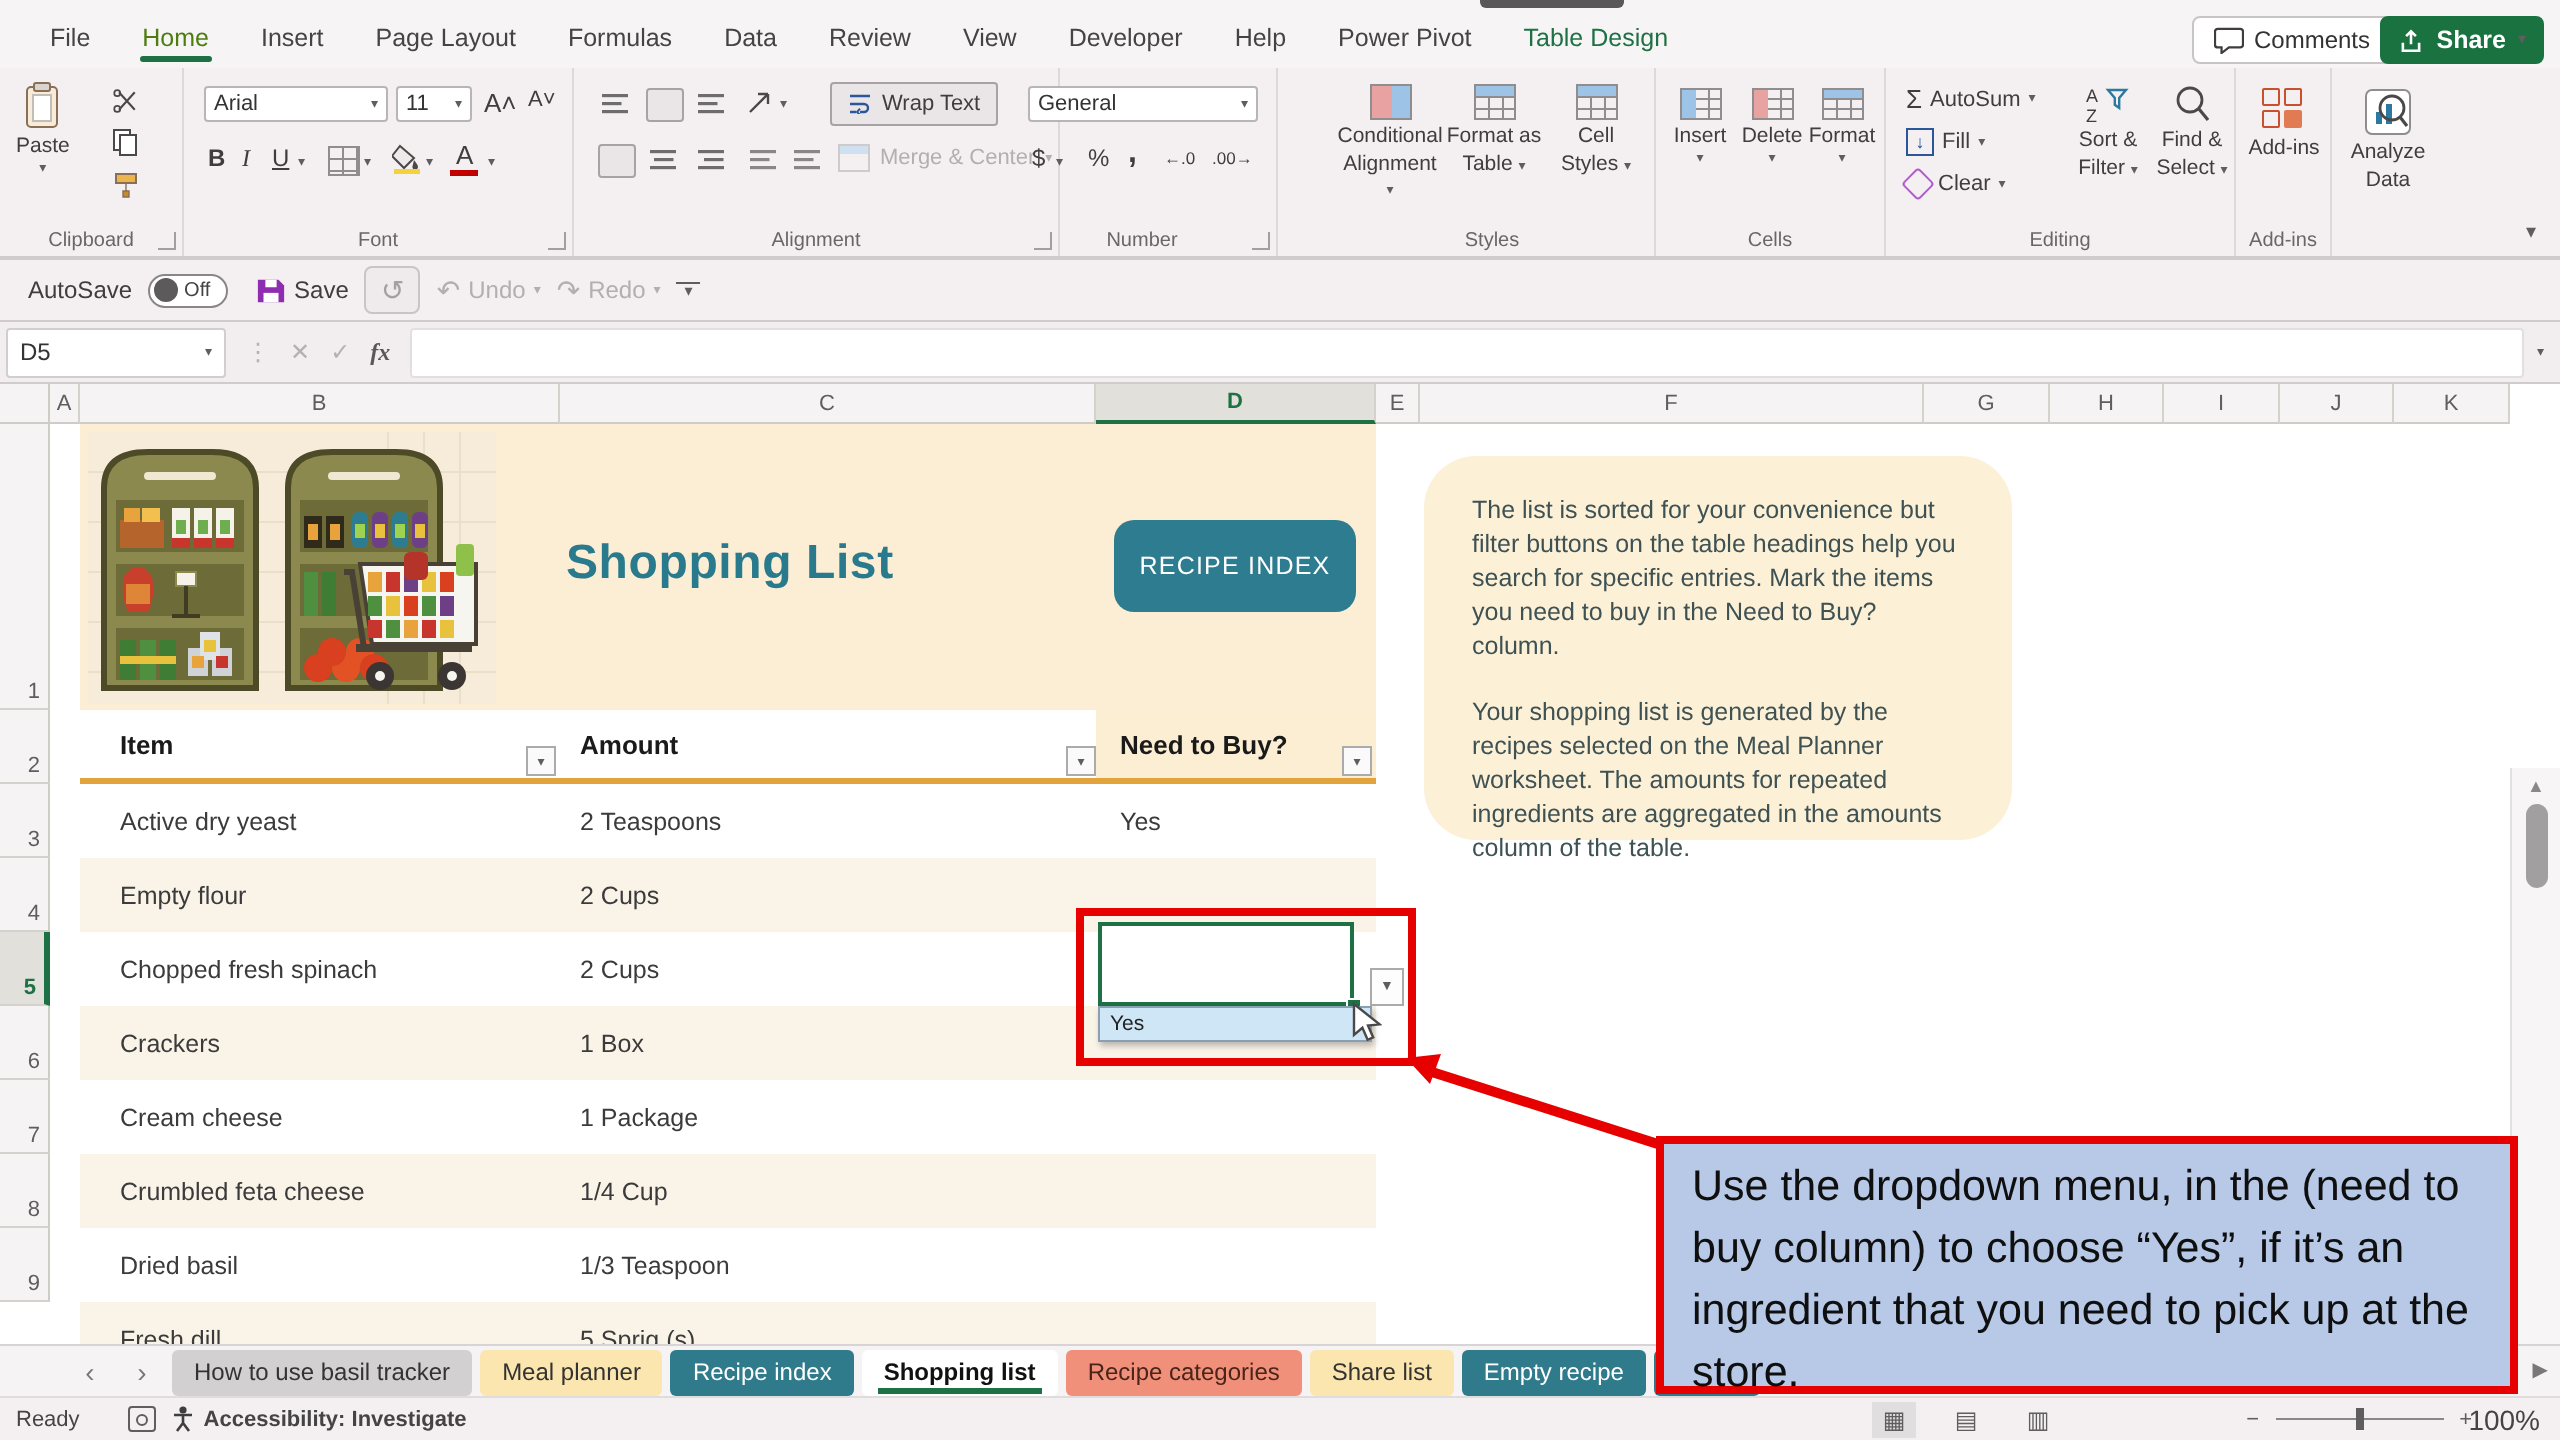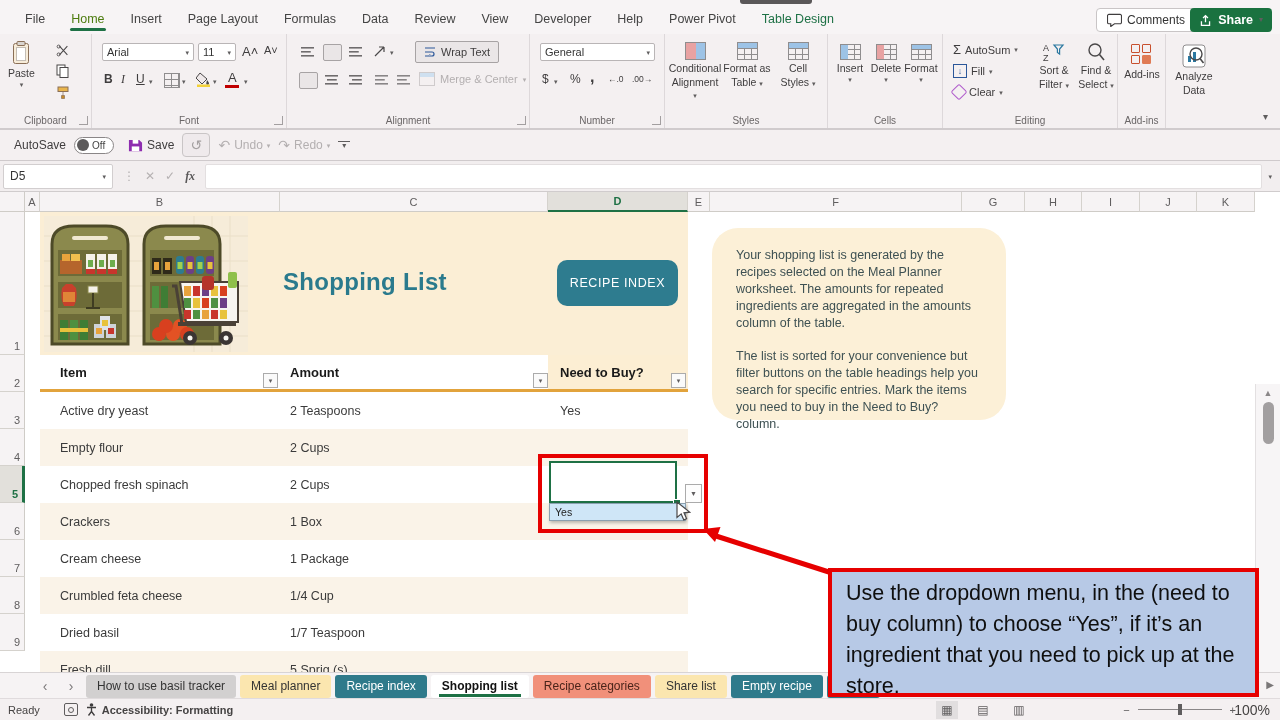--- a/index.html
+++ b/index.html
@@ -255,21 +255,21 @@
       <span class="lines-ic" style="position:absolute;left:110px;top:40px;opacity:.8"></span>
       <div class="grayed" style="position:absolute;left:132px;top:38px;display:flex;align-items:center;gap:5px;font-size:11px">
         <span style="width:14px;height:12px;border:1px solid #b3afb0;background:linear-gradient(#cfe0f0 0 4px,rgba(0,0,0,0) 4px)"></span>
         <span>Merge &amp; Center</span>
         <span class="chev">▾</span>
       </div>
       <div class="glabel">Alignment</div>
       <div class="launcher"></div>
     </div>
 
-    <div class="rgroup" style="left:530px;width:135px">
+    <div class="rgroup" style="left:504px;width:135px">
       <div class="combo" style="position:absolute;left:10px;top:9px;width:115px">
           <span>General</span>
           <span class="chev">▾</span>
         </div>
       <span class="mini" style="position:absolute;left:12px;top:38px">$</span>
       <span class="chev" style="position:absolute;left:24px;top:44px">▾</span>
       <span class="mini" style="position:absolute;left:40px;top:38px">%</span>
       <span class="mini" style="position:absolute;left:60px;top:34px;font-size:16px;font-weight:bold">,</span>
       <span class="mini" style="position:absolute;left:78px;top:40px;font-size:8.5px">←.0</span>
       <span class="mini" style="position:absolute;left:102px;top:40px;font-size:8.5px">.00→</span>
@@ -591,31 +591,31 @@
       <div class="trow" style="top:148px">
         <span class="cell c-item">Cream cheese</span>
         <span class="cell c-amt">1 Package</span>
       </div>
       <div class="trow cream" style="top:185px">
         <span class="cell c-item">Crumbled feta cheese</span>
         <span class="cell c-amt">1/4 Cup</span>
       </div>
       <div class="trow" style="top:222px">
         <span class="cell c-item">Dried basil</span>
-        <span class="cell c-amt">1/7 Teaspoon</span>
+        <span class="cell c-amt">1/3 Teaspoon</span>
       </div>
       <div class="trow cream" style="top:259px">
         <span class="cell c-item">Fresh dill</span>
         <span class="cell c-amt">5 Sprig (s)</span>
       </div>
     </div>
 
     <div class="abs infobox">
+      <p>The list is sorted for your convenience but filter buttons on the table headings help you search for specific entries. Mark the items you need to buy in the Need to Buy? column.</p>
       <p>Your shopping list is generated by the recipes selected on the Meal Planner worksheet. The amounts for repeated ingredients are aggregated in the amounts column of the table.</p>
-      <p>The list is sorted for your convenience but filter buttons on the table headings help you search for specific entries. Mark the items you need to buy in the Need to Buy? column.</p>
     </div>
 
     <div class="abs sel-cell"></div>
     <div class="abs fill-handle"></div>
     <div class="abs dd-btn">▼</div>
     <div class="abs dd-list">
       <span>Yes</span>
     </div>
 
     <div class="abs vscroll">
@@ -641,21 +641,21 @@
 
   <div class="abs statusbar">
     <span style="margin-left:8px">Ready</span>
     <span class="macro-ic"></span>
     <span style="margin-right:5px">
         <svg width="11" height="13" viewBox="0 0 11 13">
           <circle cx="5.5" cy="2" r="1.8" fill="#3f3d3e"></circle>
           <path d="M1 4.5h9M5.5 4.5v4M5.5 8.5L2.5 12.5M5.5 8.5l3 4" stroke="#3f3d3e" stroke-width="1.3" fill="none"></path>
         </svg>
       </span>
-    <span style="font-weight:bold">Accessibility: Formatting</span>
+    <span style="font-weight:bold">Accessibility: Investigate</span>
     <span class="view-ics">
       <span class="on">▦</span>
       <span>▤</span>
       <span>▥</span>
     </span>
     <span class="zoomer">
       <span>−</span>
       <span class="zline">
           <span class="zhandle"></span>
         </span>

